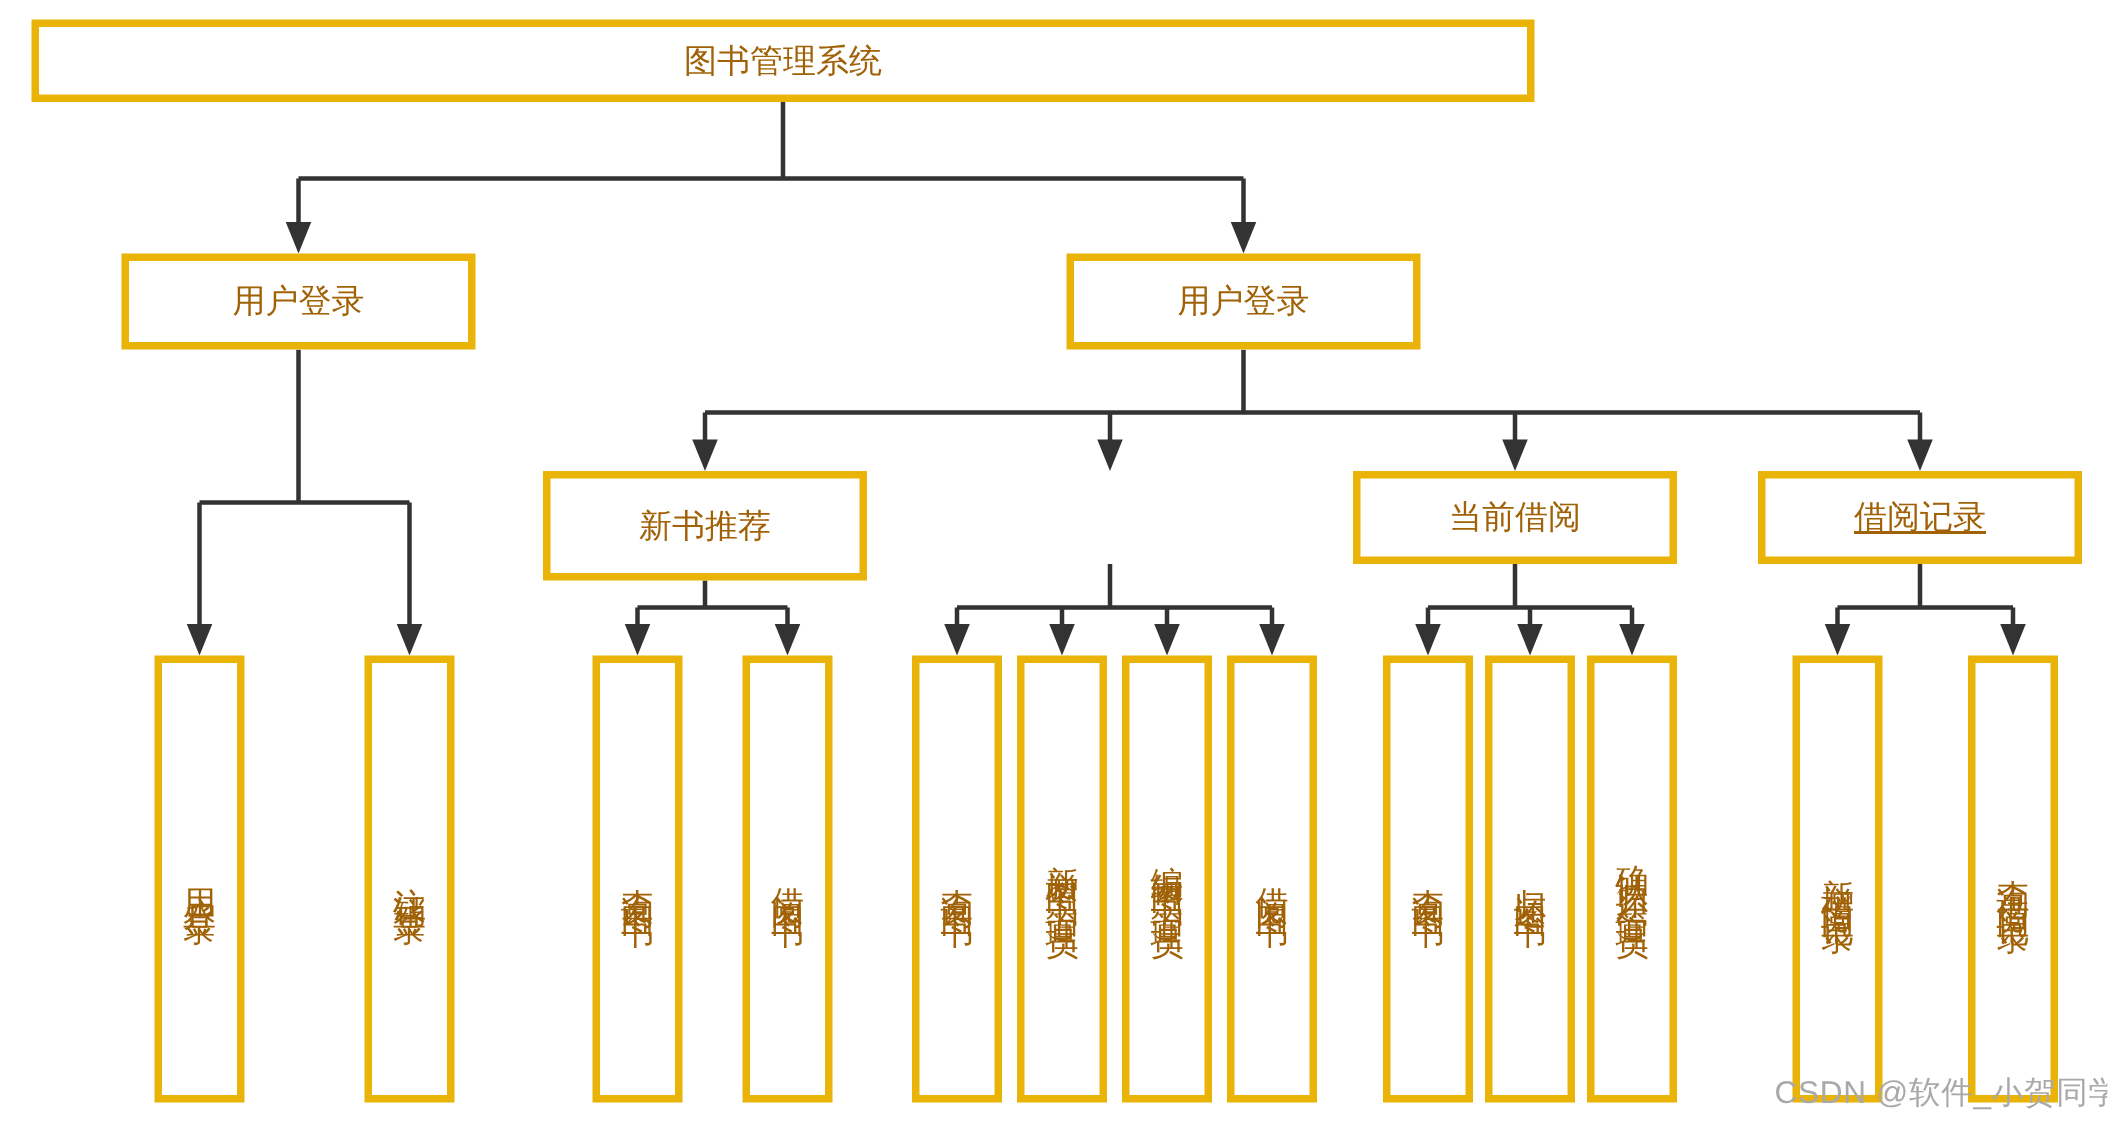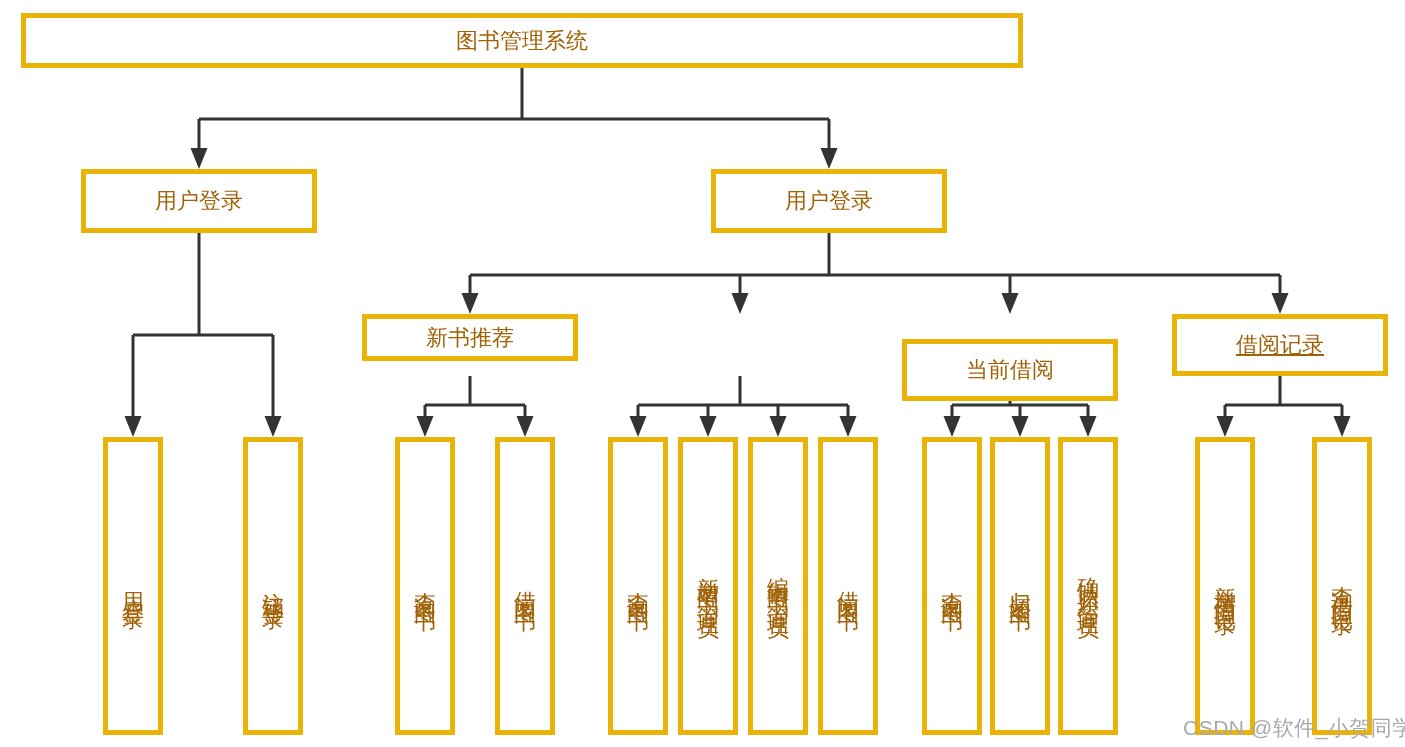--- a/index.html
+++ b/index.html
@@ -109,24 +109,24 @@
     <span>图书管理系统</span>
   </div>
 
   <div class="box" style="left:81px;top:169px;width:236px;height:64px;">
     <span>用户登录</span>
   </div>
   <div class="box" style="left:711px;top:169px;width:236px;height:64px;">
     <span>用户登录</span>
   </div>
 
-  <div class="box" style="left:362px;top:314px;width:216px;height:47px;">
+  <div class="box" style="left:362px;top:314px;width:216px;height:73px;">
     <span>新书推荐</span>
   </div>
-  <div class="box" style="left:902px;top:314px;width:216px;height:62px;margin-top:25px;">
+  <div class="box" style="left:902px;top:314px;width:216px;height:62px;">
     <span>当前借阅</span>
   </div>
   <div class="box" style="left:1172px;top:314px;width:216px;height:62px;text-decoration:underline;">
     <span>借阅记录</span>
   </div>
 
   <div class="box leaf" style="left:103px;top:437px;width:60px;height:298px;">
     <span>用户登录</span>
   </div>
   <div class="box leaf" style="left:243px;top:437px;width:60px;height:298px;">

